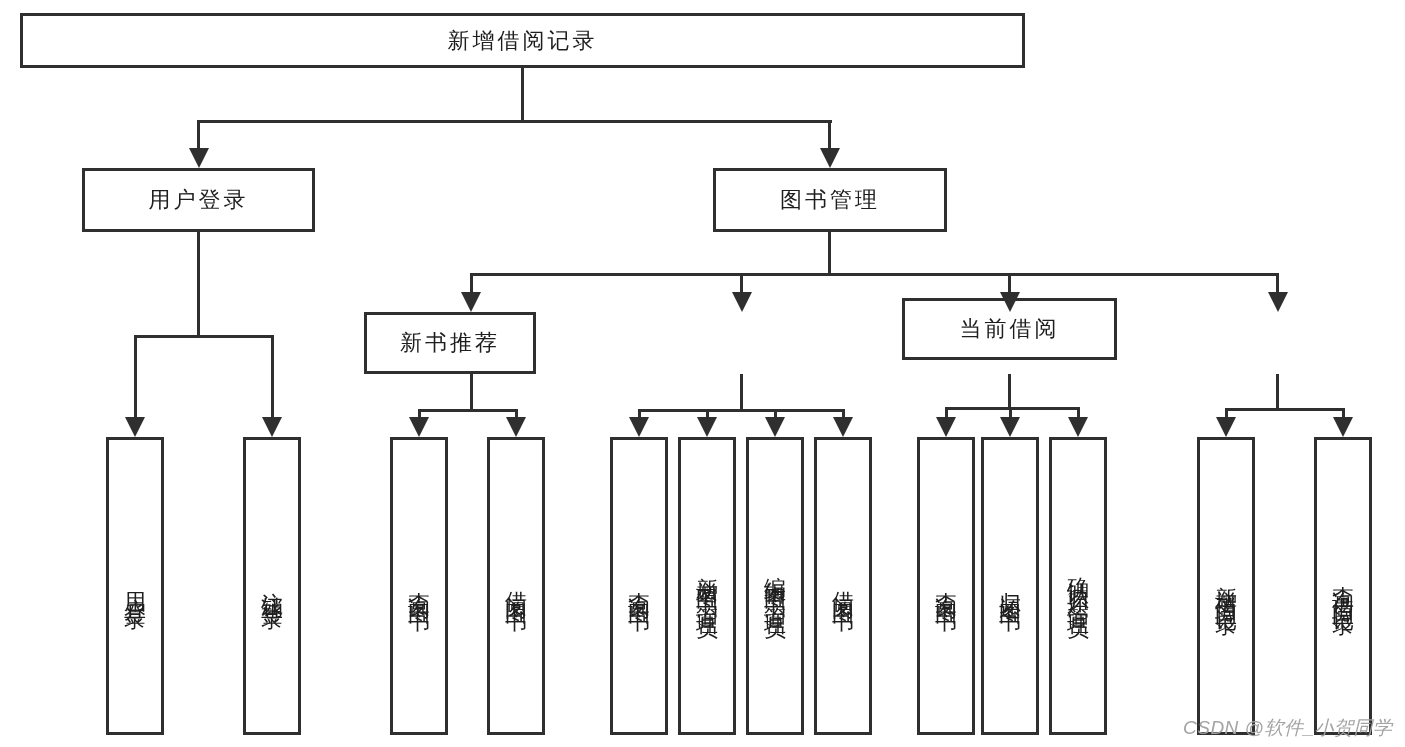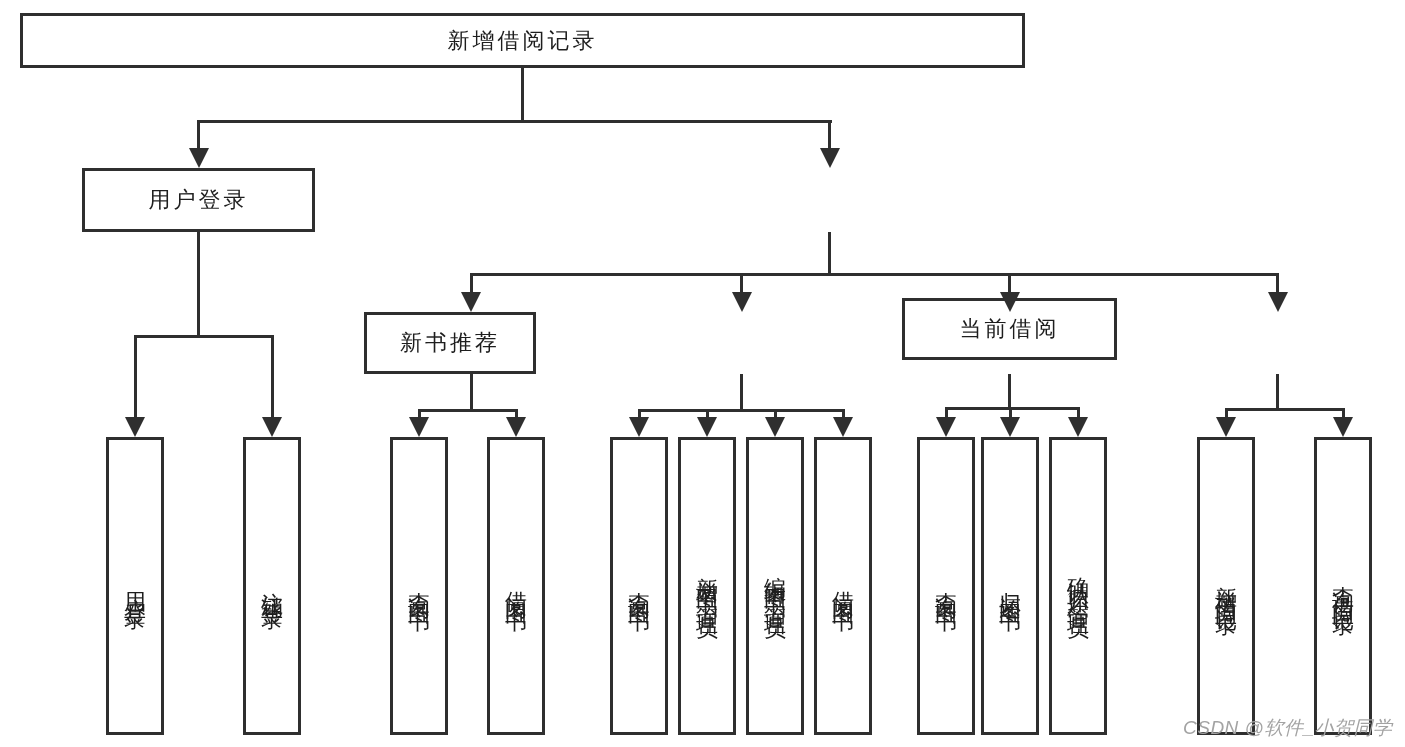--- a/index.html
+++ b/index.html
@@ -47,20 +47,23 @@
 <body>
 
 <div class="stage">
 
   <div class="box" style="left:20px;top:13px;width:1005px;height:55px">
     <span>新增借阅记录</span>
   </div>
 
   <div class="box" style="left:82px;top:168px;width:233px;height:64px">
     <span>用户登录</span>
+  </div>
+  <div class="box" style="left:713px;top:168px;width:234px;height:64px">
+    <span>图书管理</span>
   </div>
 
   <div class="box" style="left:364px;top:312px;width:172px;height:62px">
     <span>新书推荐</span>
   </div>
   <div class="box" style="left:902px;top:298px;width:215px;height:62px">
     <span>当前借阅</span>
   </div>
 
   <div class="box leaf" style="left:106px">

